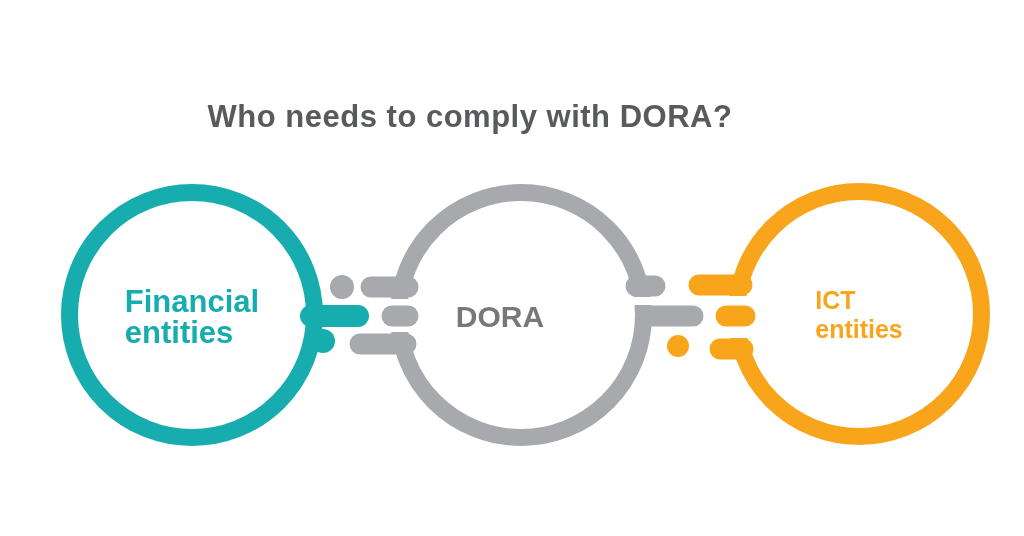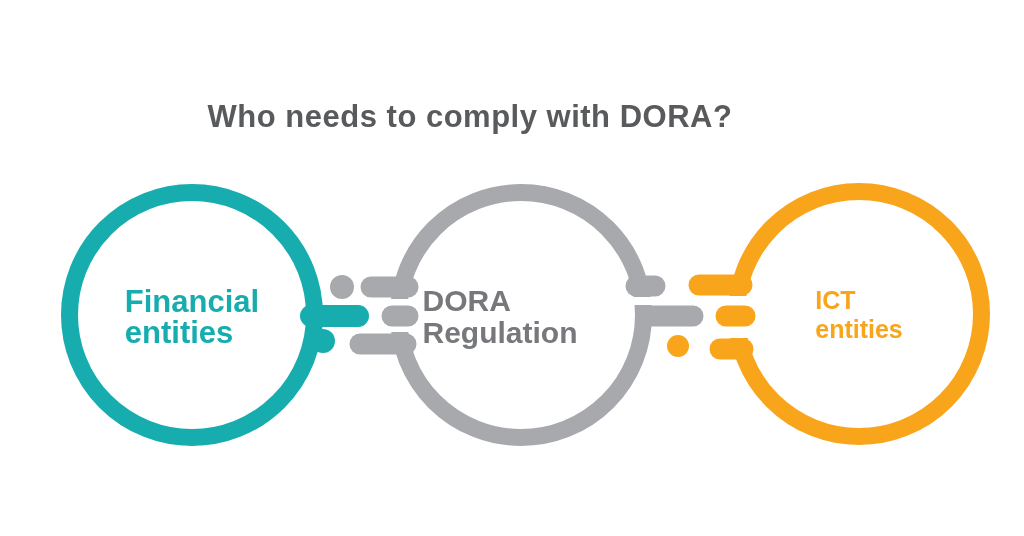--- a/index.html
+++ b/index.html
@@ -97,21 +97,20 @@
 
   </svg>
 
   <div class="node-label financial">
     <div>Financial</div>
     <div>entities</div>
   </div>
 
   <div class="node-label dora">
     <div>DORA</div>
-    <div>Regulation</div>
   </div>
 
   <div class="node-label ict">
     <div>ICT</div>
     <div>entities</div>
   </div>
 
 </div>
 
 </body></html>

